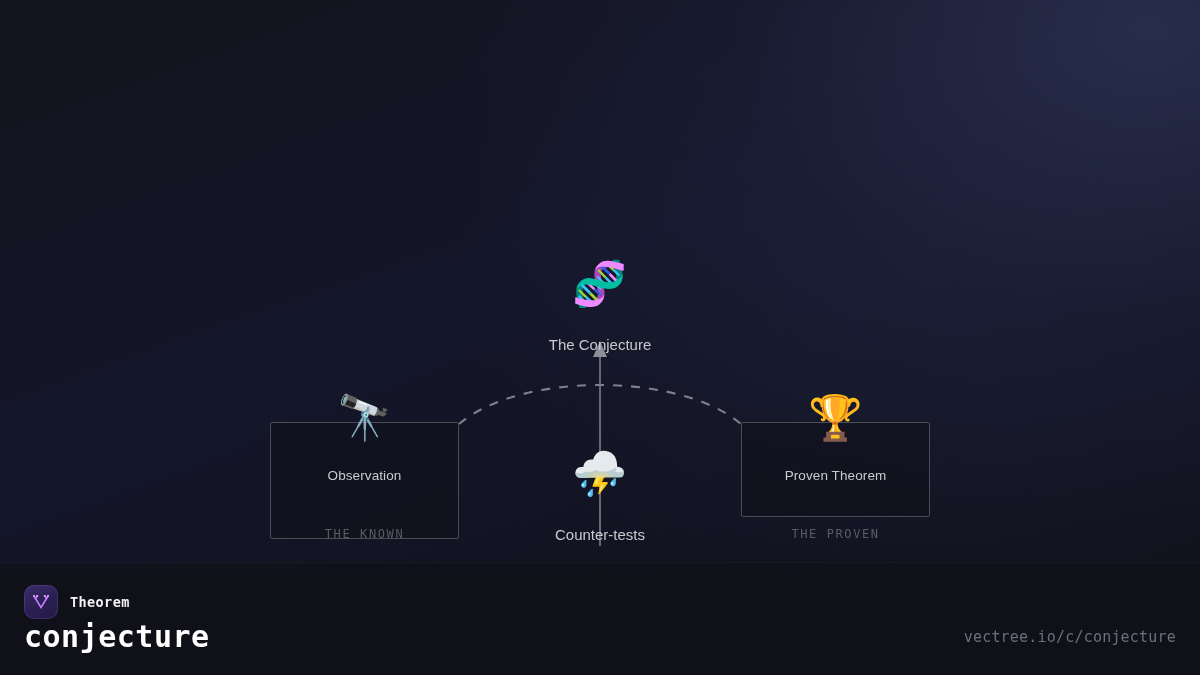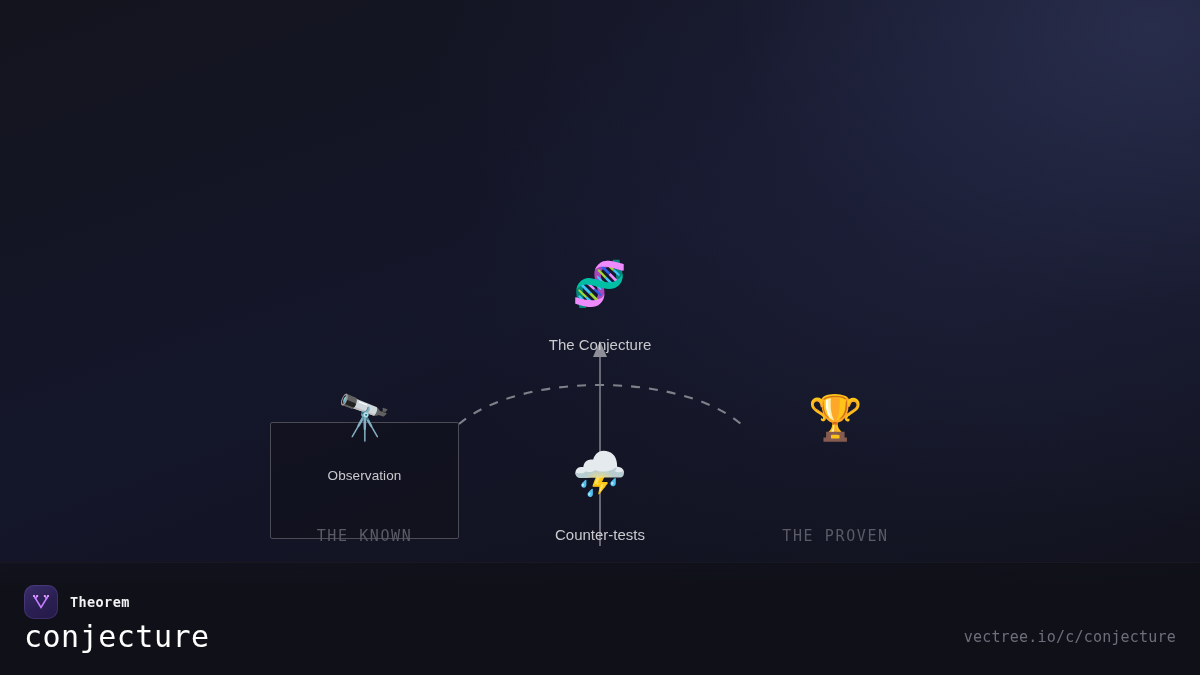--- a/index.html
+++ b/index.html
@@ -62,21 +62,21 @@
     text-align: center;
     font-size: 44px;
     line-height: 1;
     font-family: "DejaVu Sans", sans-serif;
   }
   .node-caption {
     position: absolute;
     left: 0;
     right: 0;
     font-family: "DejaVu Sans Mono", monospace;
-    font-size: 15px;
+    font-size: 12px;
     letter-spacing: 1.6px;
     color: #5b5b67;
   }
 
   
   .node-plain-label {
     position: absolute;
     left: 0;
     right: 0;
     text-align: center;
@@ -118,21 +118,21 @@
     font-weight: bold;
     color: #f2f2f5;
     letter-spacing: 0.4px;
   }
   #page-slug {
     position: absolute;
     left: 24px;
     top: 56px;
     font-family: "DejaVu Sans Mono", monospace;
     font-size: 30px;
-    font-weight: normal;
+    font-weight: bold;
     color: #ffffff;
     letter-spacing: 0.5px;
   }
   #footer-url {
     position: absolute;
     right: 24px;
     top: 56px;
     font-family: "DejaVu Sans Mono", monospace;
     font-size: 15px;
     color: #6d6e7a;
@@ -167,20 +167,23 @@
       <div class="node-emoji" style="top:0px;">🔭</div>
       <div class="node-caption" style="top:131px;">THE KNOWN</div>
     </div>
 
     <div class="node" style="left:470px; top:452px; width:260px; height:90px;">
       <div class="node-emoji" style="top:0px;">⛈️</div>
       <div class="node-plain-label" style="top:74px;">Counter-tests</div>
     </div>
 
     <div class="node" style="left:741px; top:396px; width:189px; height:146px;">
+      <div class="node-box" style="left:0; top:26px; width:189px; height:95px;">
+        <div class="node-box-label">Proven Theorem</div>
+      </div>
       <div class="node-emoji" style="top:0px;">🏆</div>
       <div class="node-caption" style="top:131px;">THE PROVEN</div>
     </div>
 
   </div>
 
   <div id="footer">
 
     <div id="brand-row">
       <div id="brand-logo">

